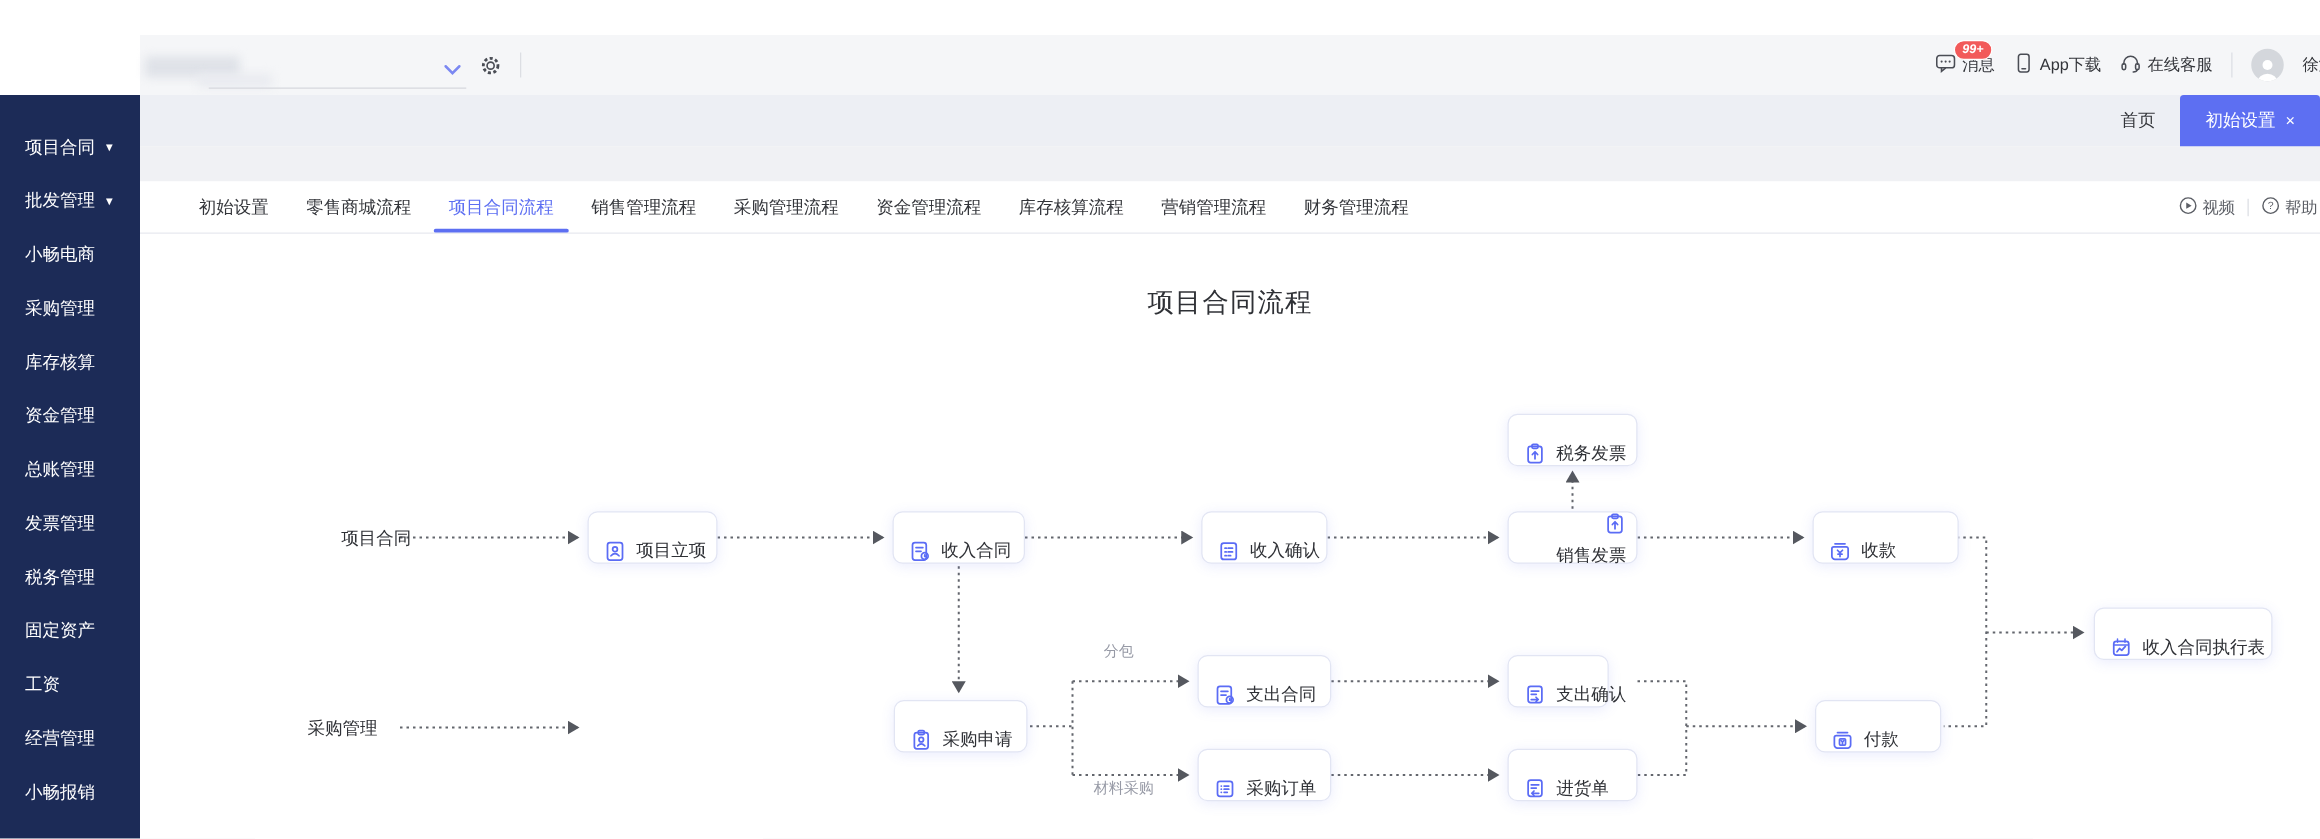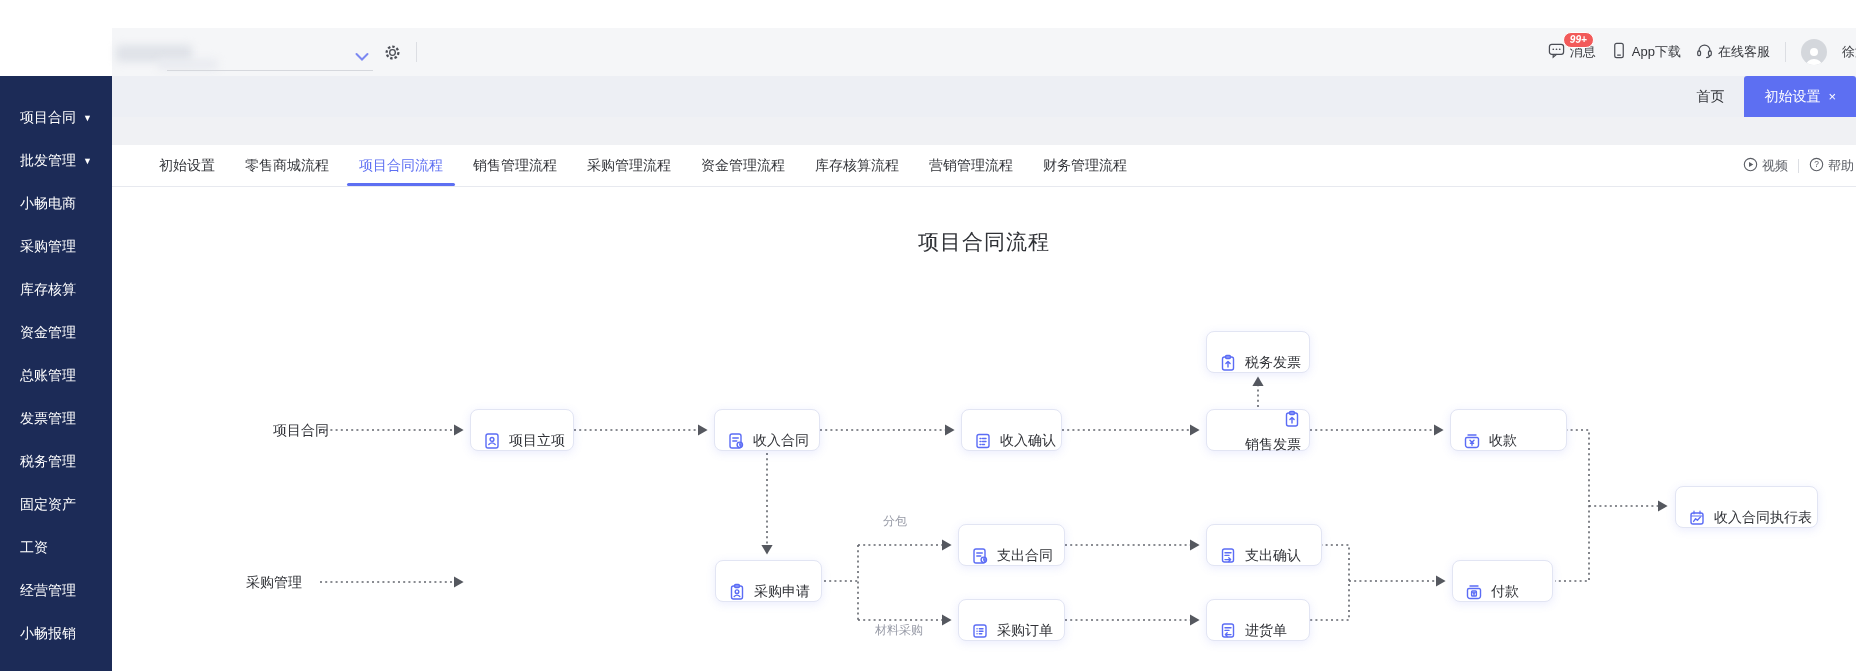--- a/index.html
+++ b/index.html
@@ -332,21 +332,21 @@
             <span class="nicon">
               <svg width="18" height="18" viewBox="0 0 18 18" fill="none" stroke="currentColor" stroke-width="1.4" stroke-linecap="round">
                 <rect x="3" y="2" width="11" height="14" rx="2"></rect>
                 <path d="M5.8 6 h5.5 M5.8 9 h4"></path>
                 <circle cx="12.8" cy="12.8" r="2.7"></circle>
                 <path d="M12.8 11.8 v1.3 h1"></path>
               </svg>
             </span>
             <span>支出合同</span>
           </div>
-          <div class="node" style="left: 1094px; top: 338px; width: 116px;">
+          <div class="node" style="left: 1094px; top: 338px; width: 81px;">
             <span class="nicon">
               <svg width="18" height="18" viewBox="0 0 18 18" fill="none" stroke="currentColor" stroke-width="1.4" stroke-linecap="round" stroke-linejoin="round">
                 <rect x="3.5" y="2" width="11" height="13" rx="2"></rect>
                 <path d="M6 5.8 h6 M6 8.4 h4"></path>
                 <path d="M6 12.6 h5.4 M9.8 10.8 L11.6 12.6 L9.8 14.4"></path>
               </svg>
             </span>
             <span>支出确认</span>
           </div>
           <div class="node" style="left: 846px; top: 413px; width: 107px;">

